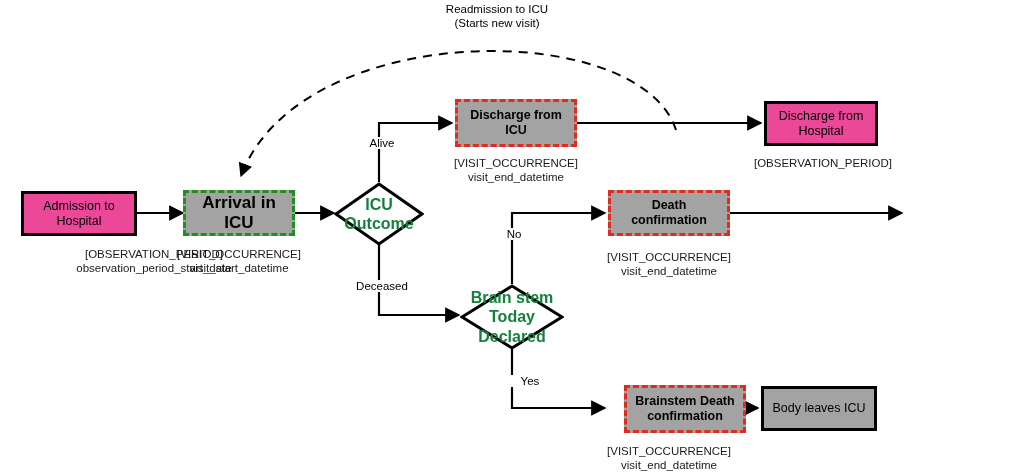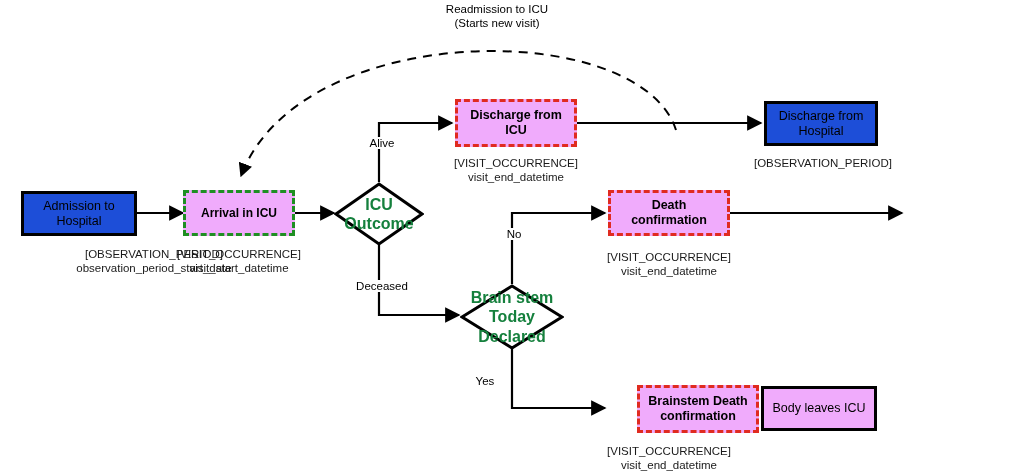--- a/index.html
+++ b/index.html
@@ -6,24 +6,24 @@
   body{font-family:"Liberation Sans","DejaVu Sans",sans-serif;}
   #canvas{position:relative;width:1024px;height:476px;background:#ffffff;overflow:hidden;}
   svg.edges{position:absolute;left:0;top:0;width:1024px;height:476px;pointer-events:none;}
 
   .node{position:absolute;box-sizing:border-box;display:flex;align-items:center;
         justify-content:center;text-align:center;line-height:1.18;}
   .node .lbl{display:block;padding:0 4px;}
 
   .solid-box{border:3px solid #000000;font-size:12.5px;color:#000;}
   .dashed-box{border:3px dashed #e02b20;font-size:12.5px;color:#000;font-weight:bold;}
-  .dashed-green{border:3px dashed #1f8f23;font-size:12px;color:#000;font-weight:bold;}
+  .dashed-green{border:3px dashed #1f8f23;font-size:17px;color:#000;font-weight:bold;}
 
-  .fill-purple{background:#1d4ed8;}
-  .fill-pink{background:#f0abfc;}
+  .fill-purple{background:#ec4899;}
+  .fill-pink{background:#a3a3a3;}
   .fill-green{background:#a6f0a6;}
 
   .caption{position:absolute;font-size:11.5px;color:#1a1a1a;text-align:center;
            line-height:1.25;white-space:nowrap;}
   .caption span{display:block;}
 
   .edge-label{position:absolute;font-size:11.5px;color:#000;text-align:center;
               white-space:nowrap;background:#fff;padding:0 2px;}
 
   .curve-label{position:absolute;font-size:11.5px;color:#000;text-align:center;
@@ -150,23 +150,23 @@
     <div class="diamond-text">
       <span>
         <span style="display:block">Brain stem</span>
         <span style="display:block">Today</span>
         <span style="display:block">Declared</span>
       </span>
     </div>
   </div>
 
   <div class="edge-label" style="left:489px; top:228px; width:46px;">No</div>
-  <div class="edge-label" style="left:460px; top:375px; width:46px;text-align:center;">Yes</div>
+  <div class="edge-label" style="left:505px; top:375px; width:46px;text-align:center;">Yes</div>
 
-  <div class="node dashed-box fill-pink" style="left:637px; top:385px; width:122px; height:48px;">
+  <div class="node dashed-box fill-pink" style="left:624px; top:385px; width:122px; height:48px;">
     <span class="lbl">
       <span style="display:block">Brainstem Death</span>
       <span style="display:block">confirmation</span>
     </span>
   </div>
   <div class="caption" style="left:593px; top:444px; width:152px;">
     <span>[VISIT_OCCURRENCE]</span>
     <span>visit_end_datetime</span>
   </div>
 

